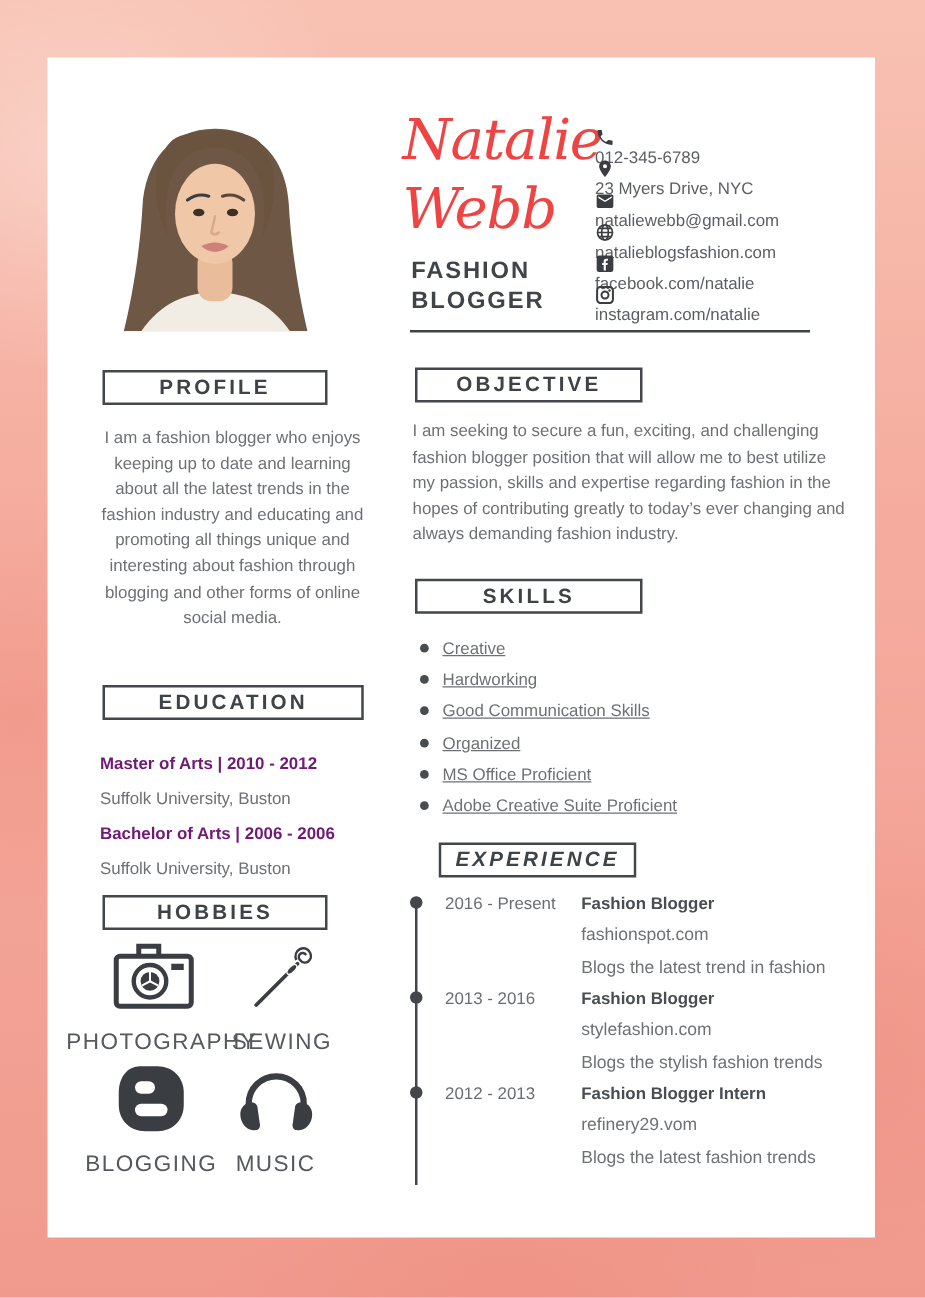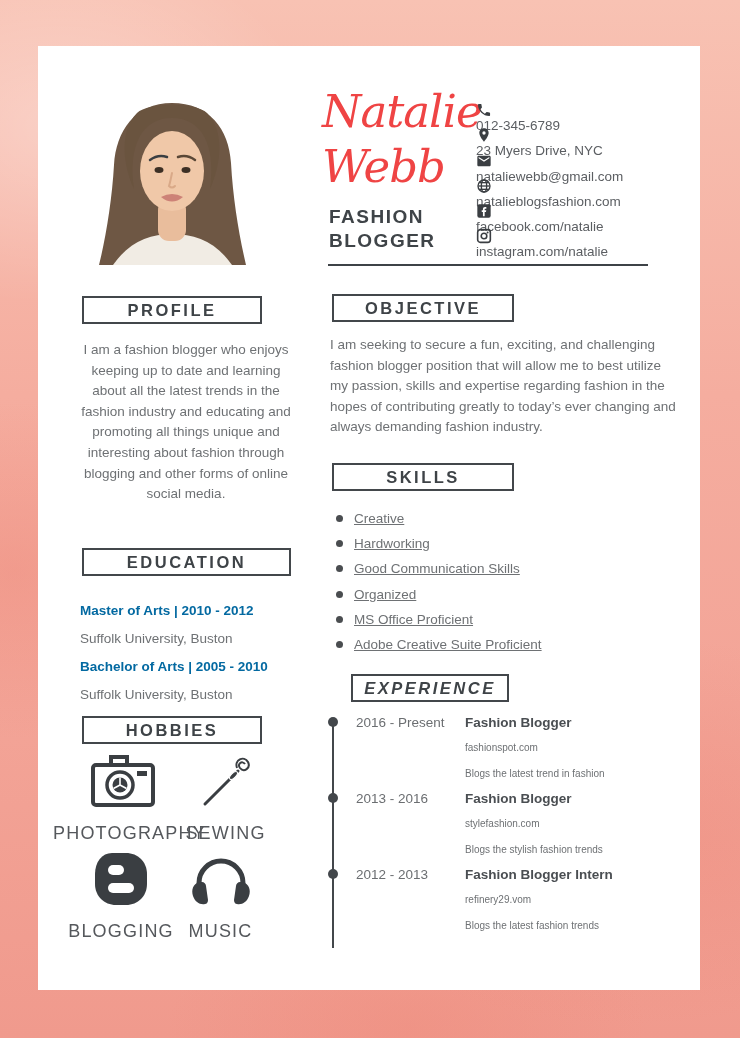--- a/index.html
+++ b/index.html
@@ -27,21 +27,21 @@
     display:flex; align-items:center; justify-content:center;
     font-size:16.5px; font-weight:700; letter-spacing:2.5px; color:#3e4347;
   }
 
   
   .photo { left:37px; top:49px; width:195px; height:170px; }
   .profile-text {
     left:42px; top:294px; width:212px;
     font-size:13.5px; line-height:20.6px; color:#6e7174;text-align:center;
   }
-  .edu-degree { left:42px; width:230px; font-size:13.5px; font-weight:700; color:#0369a1; }
+  .edu-degree { left:42px; width:230px; font-size:13.5px; font-weight:700; color:#701a75; }
   .edu-school { left:42px; width:230px; font-size:13.5px; color:#6e7174; }
 
   .hobby {
     position:absolute; width:140px; text-align:center;
   }
   .hobby .icon { display:block; height:60px; margin-bottom:11px; }
   .hobby .lbl { font-size:18px; letter-spacing:1.2px; color:#55585c; }
 
   
   .name {
@@ -73,21 +73,21 @@
     content:""; position:absolute; left:0; top:9px; width:7px; height:7px;
     border-radius:50%; background:#4a4d50;
   }
 
   .timeline-line { left:294px; top:676px; width:2px; height:226px; background:#43474b; }
   .t-dot { position:absolute; left:290px; width:10px; height:10px; border-radius:50%; background:#43474b; }
   .exp-entry { position:absolute; left:318px; width:336px; }
   .exp-dates { position:absolute; left:0; top:0; font-size:13.5px; color:#6b6e71; line-height:25.3px; }
   .exp-body { margin-left:109px; line-height:25.3px; }
   .exp-role { font-size:13.5px; font-weight:700; color:#4a4e52; }
-  .exp-site, .exp-desc { font-size:10px; color:#6e7174; }
+  .exp-site, .exp-desc { font-size:14px; color:#6e7174; }
 
   svg .ink-s { stroke:#3a3e42; fill:none; }
   svg .ink-f { fill:#3a3e42; }
 </style>
 </head>
 <body>
 
 <div class="page">
 
   <div class="abs photo">
@@ -166,21 +166,21 @@
 
   <div class="sec-h" style="left:44px; top:250px; width:180px;">PROFILE</div>
   <div class="abs profile-text">I am a fashion blogger who enjoys keeping up to date and learning about all the latest trends in the fashion industry and educating and promoting all things unique and interesting about fashion through blogging and other forms of online social media.</div>
 
   <div class="sec-h" style="left:294px; top:248px; width:182px;">OBJECTIVE</div>
   <div class="abs objective-text">I am seeking to secure a fun, exciting, and challenging fashion blogger position that will allow me to best utilize my passion, skills and expertise regarding fashion in the hopes of contributing greatly to today’s ever changing and always demanding fashion industry.</div>
 
   <div class="sec-h" style="left:44px; top:502px; width:209px;">EDUCATION</div>
   <div class="abs edu-degree" style="top:557px;">Master of Arts | 2010 - 2012</div>
   <div class="abs edu-school" style="top:585px;">Suffolk University, Buston</div>
-  <div class="abs edu-degree" style="top:613px;">Bachelor of Arts | 2005 - 2010</div>
+  <div class="abs edu-degree" style="top:613px;">Bachelor of Arts | 2006 - 2006</div>
   <div class="abs edu-school" style="top:641px;">Suffolk University, Buston</div>
 
   <div class="sec-h" style="left:294px; top:417px; width:182px;">SKILLS</div>
   <ul class="abs skills-list">
     <li>Creative</li>
     <li>Hardworking</li>
     <li>Good Communication Skills</li>
     <li>Organized</li>
     <li>MS Office Proficient</li>
     <li>Adobe Creative Suite Proficient</li>

